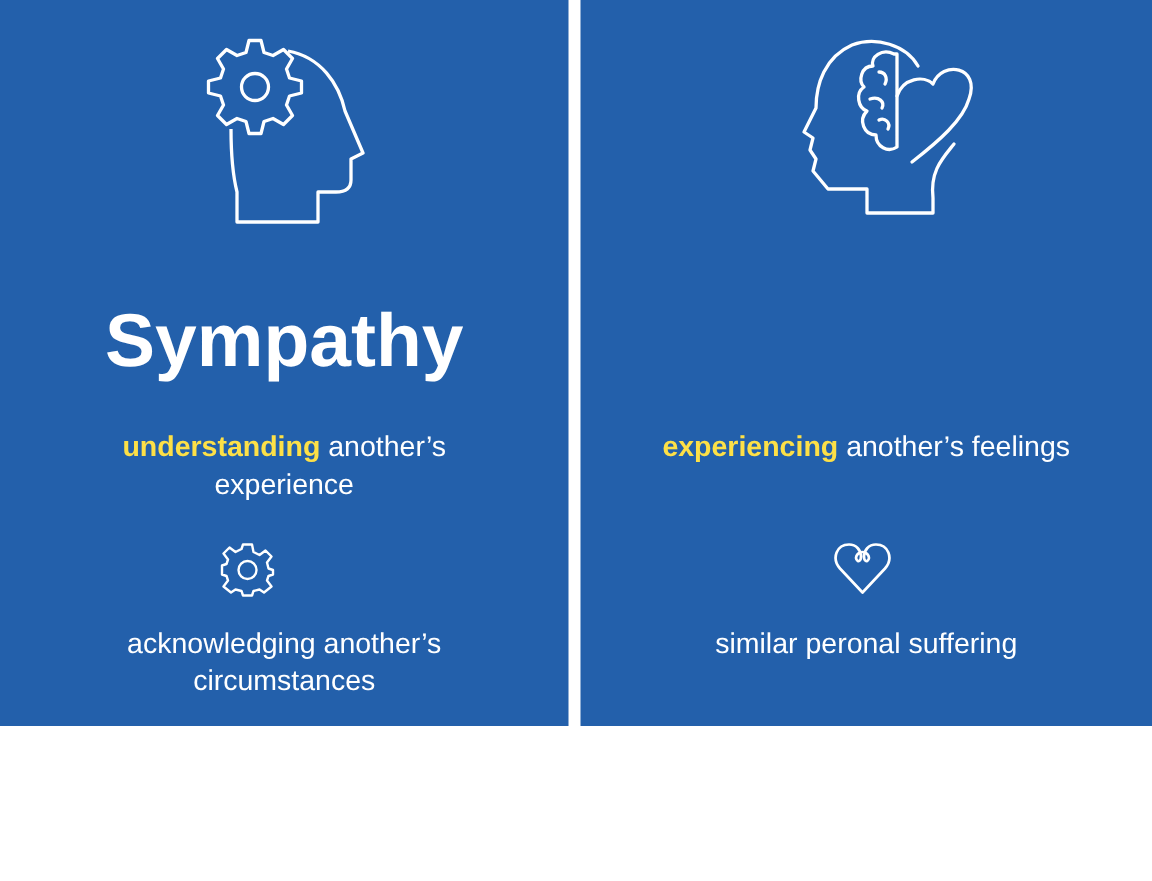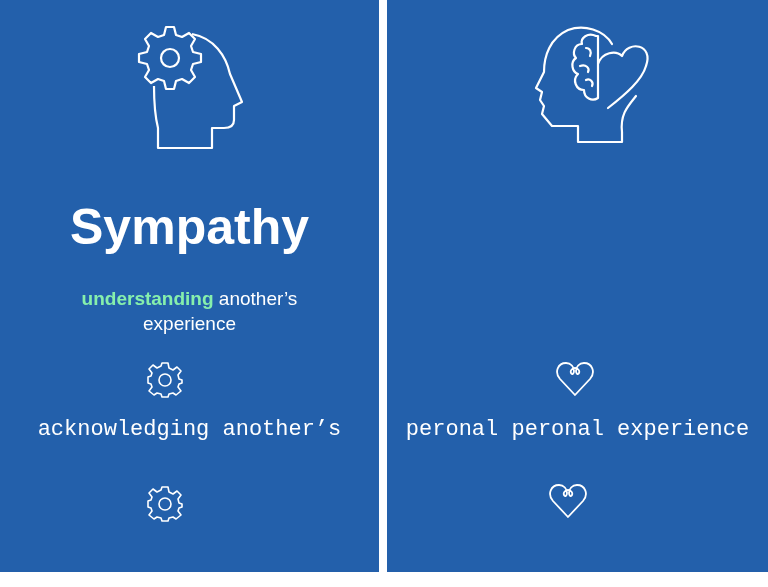--- a/index.html
+++ b/index.html
@@ -1,25 +1,25 @@
 <!DOCTYPE html>
 <html><head>
 <meta charset="utf-8">
 <style>
   html, body { margin:0; padding:0; }
   body { width:768px; height:587px; background:#ffffff; position:relative; overflow:hidden; font-family:"Liberation Sans", sans-serif; }
-  .panel { position:absolute; top:0; height:572px; background:#2360ab; color:#ffffff; }
+  .panel { position:absolute; top:0; height:484px; background:#2360ab; color:#ffffff; }
   .panel.left { left:0; width:379px; }
   .panel.right { left:387px; width:381px; }
   .abs { position:absolute; left:0; right:0; text-align:center; }
   .head-icon { position:absolute; }
   .title { font-weight:bold; font-size:50px; letter-spacing:0px; }
   .def { font-size:19px; line-height:25px; }
-  .hl { color:#86efac; font-weight:bold; }
-  .item { font-size:22px; line-height:25px;font-family:Liberation Mono, monospace; }
+  .hl { color:#fde047; font-weight:bold; }
+  .item { font-size:19px; line-height:25px; }
   .small-icon { position:absolute; }
 </style>
 </head>
 <body>
 
 <div class="panel left">
   <svg class="head-icon" style="left:134px;top:24px" width="112" height="128" viewBox="0 0 112 128" fill="none" stroke="#fff" stroke-width="2.2" stroke-linejoin="round">
 
     <path d="M58 10 C80 14 92 32 96 50 L108 78 L100 82 L100 96 C100 102 96 104 90 104 L78 104 L78 124 L24 124 L24 104 C22 96 20 84 20 62"></path>
 
@@ -36,20 +36,21 @@
     <span>experience</span>
   </div>
 
   <svg class="small-icon" style="left:146px;top:361px" width="38" height="38" viewBox="-19 -19 38 38" fill="none" stroke="#fff" stroke-width="1.6" stroke-linejoin="round">
     <circle r="6"></circle>
     <path d="M-3 -17 L3 -17 L4 -12 L8 -10 L12 -13 L16 -9 L13 -5 L14 -1 L17 0 L17 3 L14 4 L13 7 L16 11 L11 15 L8 13 L4 14 L3 17 L-3 17 L-4 14 L-8 13 L-11 15 L-16 11 L-13 7 L-14 4 L-17 3 L-17 -3 L-14 -4 L-13 -7 L-16 -11 L-12 -15 L-8 -12 L-4 -14 Z"></path>
   </svg>
 
   <div class="abs item" style="top:417px">
     <span>acknowledging another’s</span><br>
+    <span>circumstances</span>
   </div>
 
   <svg class="small-icon" style="left:146px;top:485px" width="38" height="38" viewBox="-19 -19 38 38" fill="none" stroke="#fff" stroke-width="1.6" stroke-linejoin="round">
     <circle r="6"></circle>
     <path d="M-3 -17 L3 -17 L4 -12 L8 -10 L12 -13 L16 -9 L13 -5 L14 -1 L17 0 L17 3 L14 4 L13 7 L16 11 L11 15 L8 13 L4 14 L3 17 L-3 17 L-4 14 L-8 13 L-11 15 L-16 11 L-13 7 L-14 4 L-17 3 L-17 -3 L-14 -4 L-13 -7 L-16 -11 L-12 -15 L-8 -12 L-4 -14 Z"></path>
   </svg>
 
 </div>
 
 <div class="panel right">
@@ -59,24 +60,27 @@
 
     <path d="M64 14 C56 10 48 16 50 22 C42 22 40 32 44 36 C38 40 40 50 46 52 C40 58 44 68 52 68 C52 76 60 80 66 76 L66 14 Z"></path>
     <path d="M54 26 C58 26 60 30 58 34"></path>
     <path d="M48 44 C54 42 58 46 56 50"></path>
     <path d="M54 58 C58 56 62 60 60 64"></path>
 
     <path d="M66 42 C70 30 84 28 90 34 C96 18 122 22 114 44 C110 58 94 72 76 86"></path>
   </svg>
 
 
+  <div class="abs def" style="top:286px">
+    <span class="hl">experiencing</span><span> another’s feelings</span>
+  </div>
 
   <svg class="small-icon" style="left:168px;top:361px" width="40" height="36" viewBox="0 0 40 36" fill="none" stroke="#fff" stroke-width="1.8" stroke-linejoin="round" stroke-linecap="round">
     <path d="M20 34 L5 18 C-1 11 3 2 11 2 C16 2 19 6 19 10 C19 13 17 14 16 12 C15 10 17 7 20 7 C23 7 25 10 24 12 C23 14 21 13 21 10 C21 6 24 2 29 2 C37 2 41 11 35 18 Z"></path>
   </svg>
 
-  <div class="abs item" style="top:417px">peronal peronal experience</div>
+  <div class="abs item" style="top:417px">similar peronal suffering</div>
 
   <svg class="small-icon" style="left:161px;top:483px" width="40" height="36" viewBox="0 0 40 36" fill="none" stroke="#fff" stroke-width="1.8" stroke-linejoin="round" stroke-linecap="round">
     <path d="M20 34 L5 18 C-1 11 3 2 11 2 C16 2 19 6 19 10 C19 13 17 14 16 12 C15 10 17 7 20 7 C23 7 25 10 24 12 C23 14 21 13 21 10 C21 6 24 2 29 2 C37 2 41 11 35 18 Z"></path>
   </svg>
 
 </div>
 
 </body></html>

